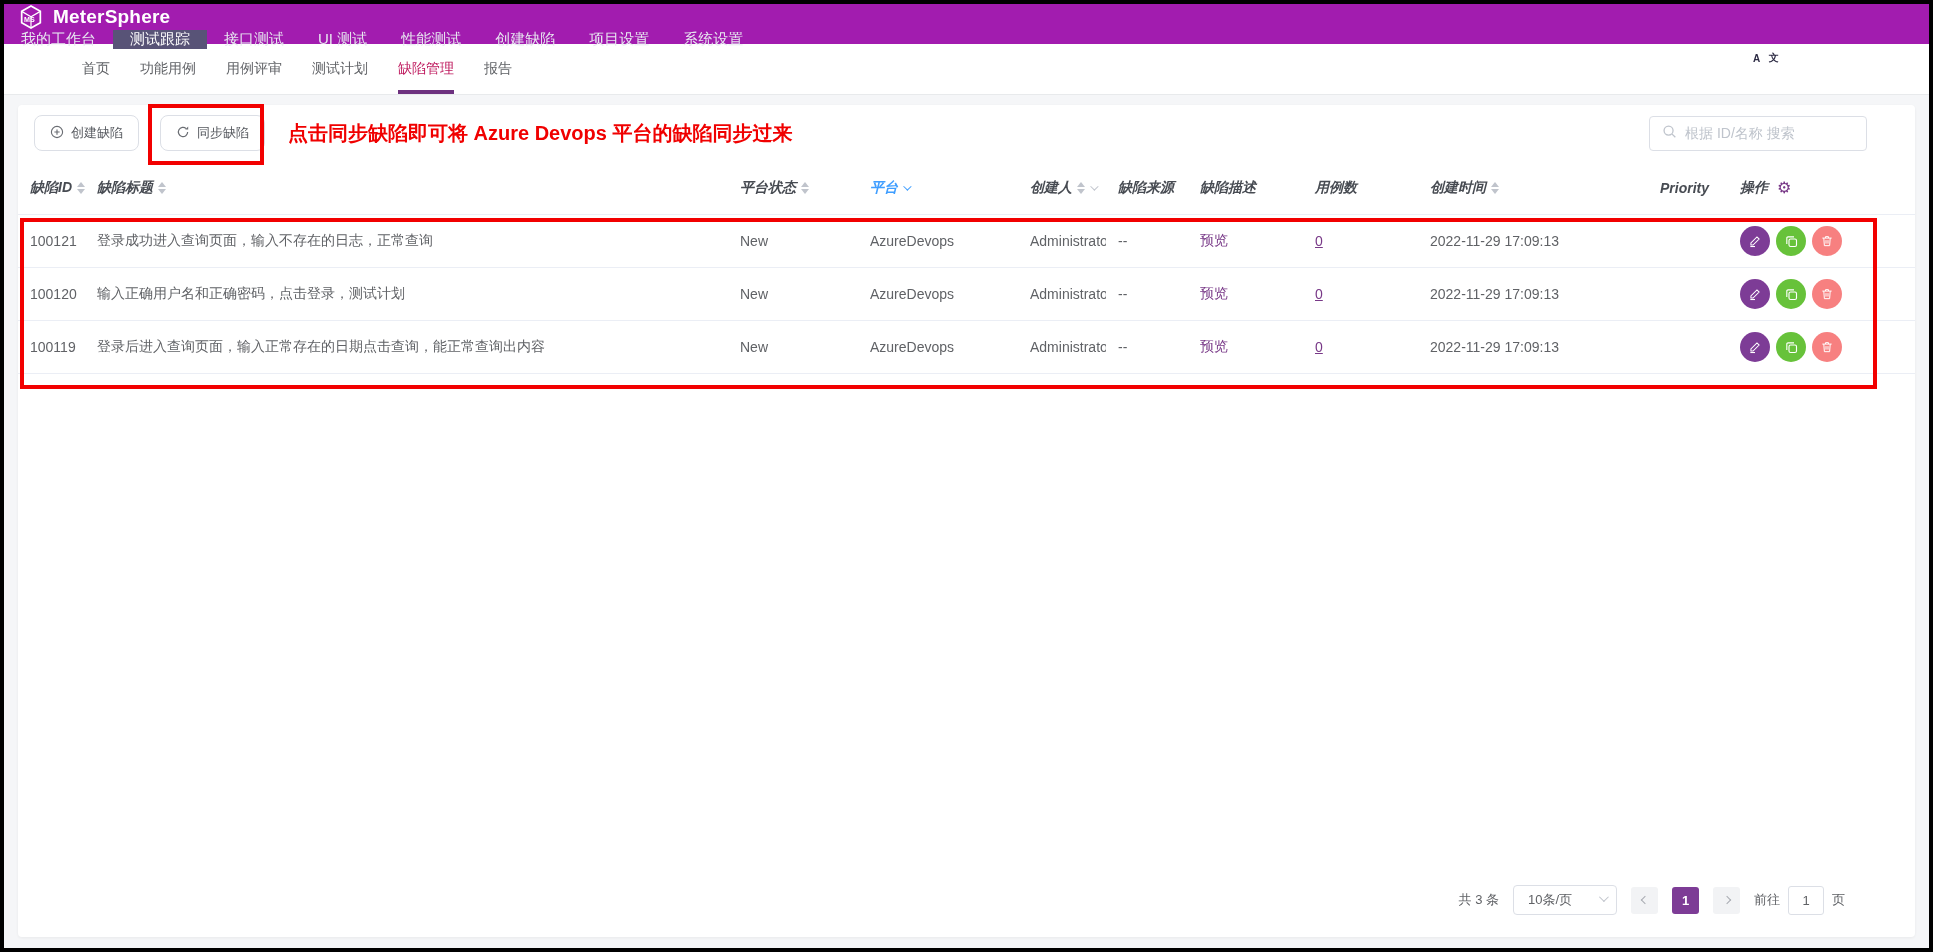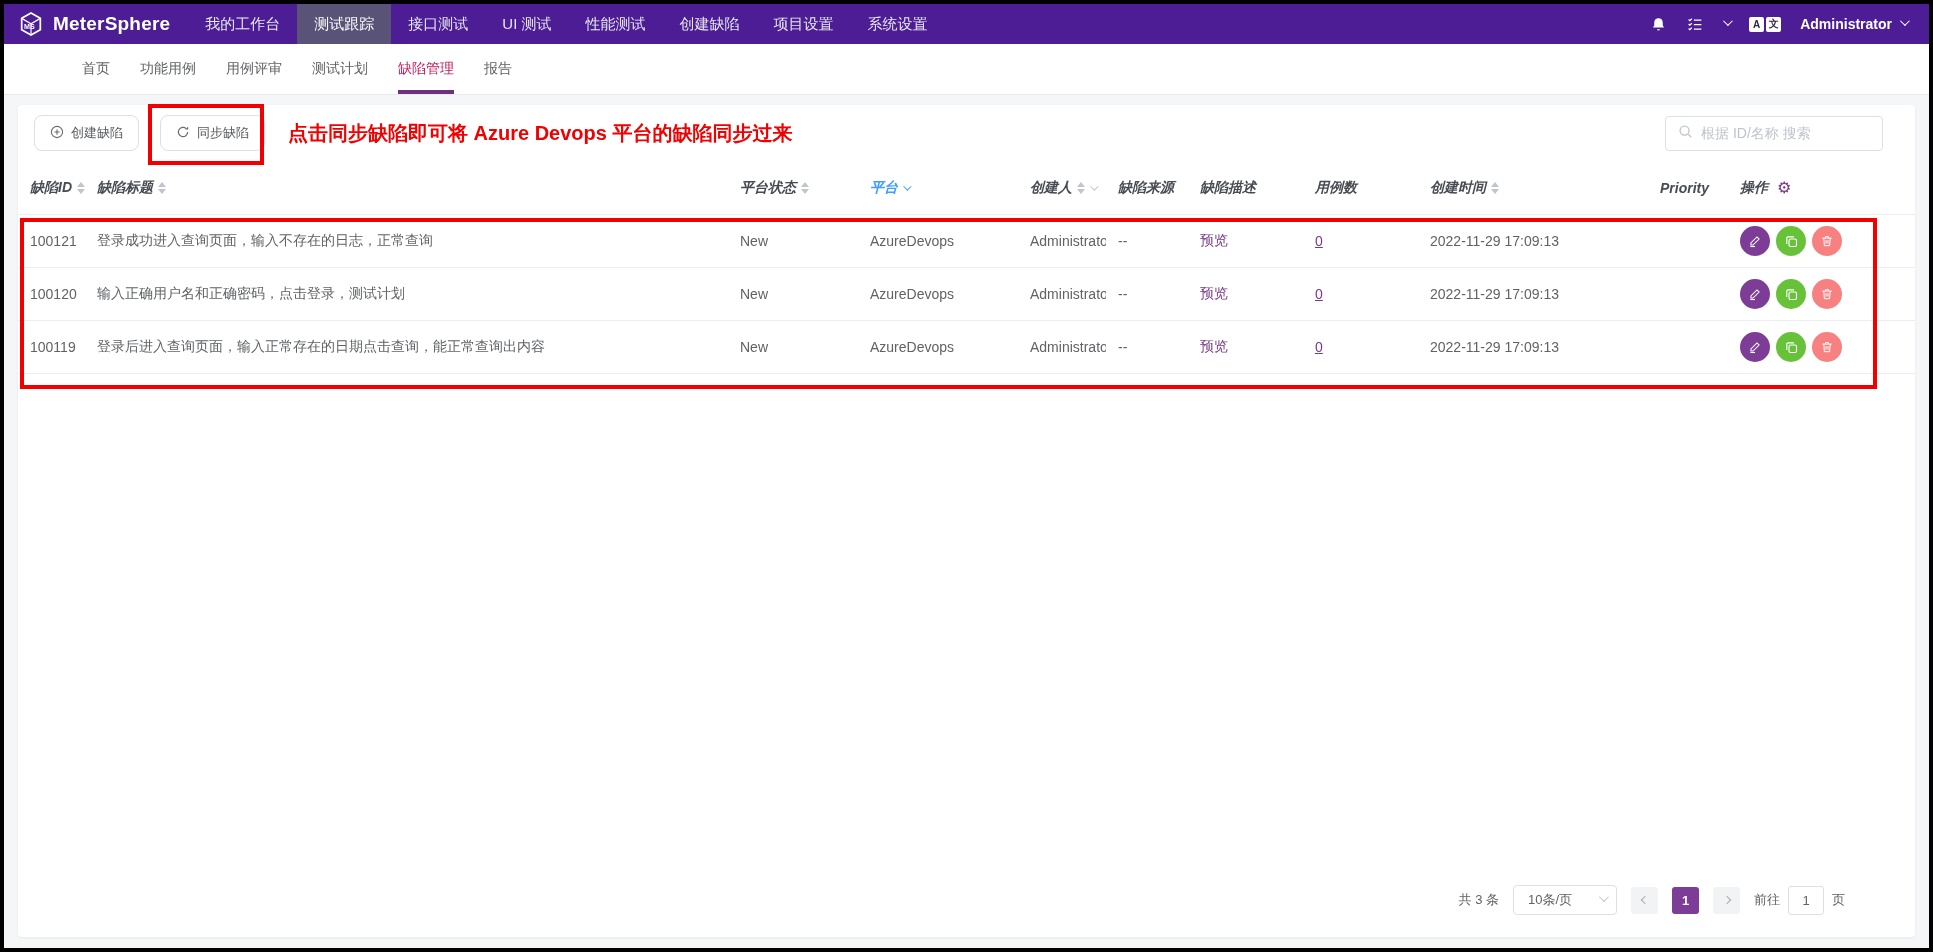--- a/index.html
+++ b/index.html
@@ -1,21 +1,21 @@
 <!DOCTYPE html>
 <html><head>
 <meta charset="utf-8">
 <style>
   * { margin:0; padding:0; box-sizing:border-box; }
   body { font-family:"Liberation Sans","DejaVu Sans",sans-serif; background:#888; }
   .frame { position:relative; width:1933px; height:952px; background:#F5F6F8;
            border:4px solid #000; overflow:hidden; }
 
   
-  .topnav { height:40px; background:#4c1d95; display:flex; align-items:stretch; color:#fff; }
+  .topnav { height:40px; background:#a21caf; display:flex; align-items:stretch; color:#fff;flex-direction:column; }
   .brand { display:flex; align-items:center; gap:9px; padding:0 18px 0 14px; }
   .brand-name { font-size:19px; font-weight:bold; letter-spacing:.2px; }
   .topnav-items { display:flex; align-items:stretch; }
   .topnav-item { display:flex; align-items:center; padding:0 17px; font-size:15px;
                  color:#E7E7F0; cursor:pointer; white-space:nowrap; }
   .topnav-item.active { background:#585377; color:#fff; }
   .topnav-right { margin-left:auto; display:flex; align-items:center; gap:19px; padding-right:22px; }
   .nav-icon { display:inline-flex; align-items:center; cursor:pointer; }
   .chev { display:inline-block; width:7px; height:7px; border-right:1.6px solid currentColor;
           border-bottom:1.6px solid currentColor; transform:rotate(45deg) translateY(-2px); }
@@ -40,21 +40,21 @@
   .content { padding:10px 14px 11px; height:853px; }
   .card { background:#fff; border-radius:4px; height:832px; display:flex; flex-direction:column;
           box-shadow:0 1px 3px rgba(31,35,41,.06); }
 
   .toolbar { height:56px; display:flex; align-items:center; padding:0 16px; gap:21px; }
   .btn { height:36px; display:inline-flex; align-items:center; gap:7px; padding:0 15px;
          background:#fff; border:1px solid #DCDFE6; border-radius:8px; font-size:13px;
          color:#55585E; cursor:pointer; white-space:nowrap; }
   .annotation-text { color:#F00000; font-weight:bold; font-size:20px; white-space:nowrap;
                      margin-left:2px; }
-  .search { margin-left:auto; margin-right:16px; width:218px; height:35px; border:1px solid #DCDFE6;
+  .search { margin-left:auto; margin-right:32px; width:218px; height:35px; border:1px solid #DCDFE6;
             border-radius:4px; display:flex; align-items:center; gap:8px; padding:0 12px; background:#fff; }
   .search input { border:none; outline:none; flex:1; font-size:14px; color:#606266;
                   font-family:inherit; background:transparent; }
   .search input::placeholder { color:#BFC4CC; }
 
   
   .grid { display:grid;
           grid-template-columns:67px 643px 130px 160px 88px 82px 115px 115px 230px 80px 1fr; }
   .thead { height:54px; align-items:center; border-bottom:1px solid #EBEEF5; }
   .th { display:flex; align-items:center; gap:5px; padding-left:12px; font-size:14px;

